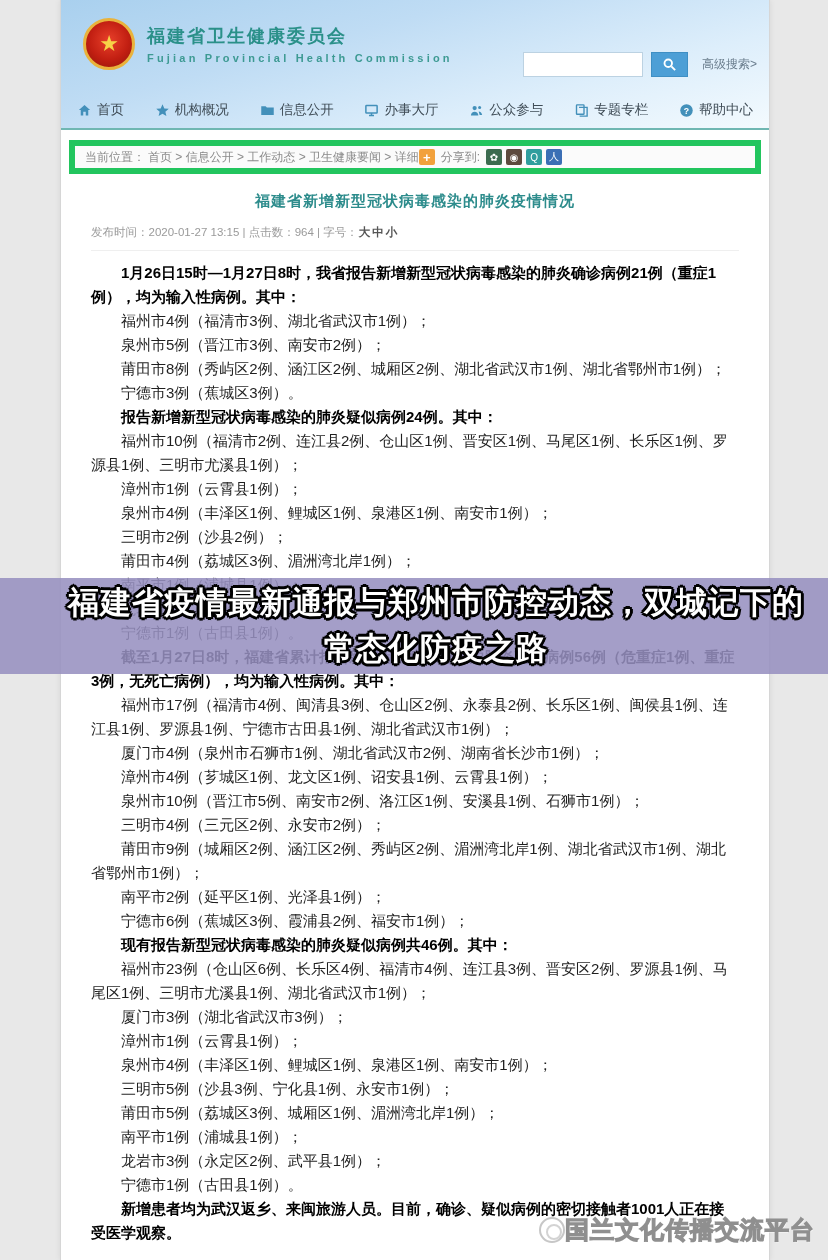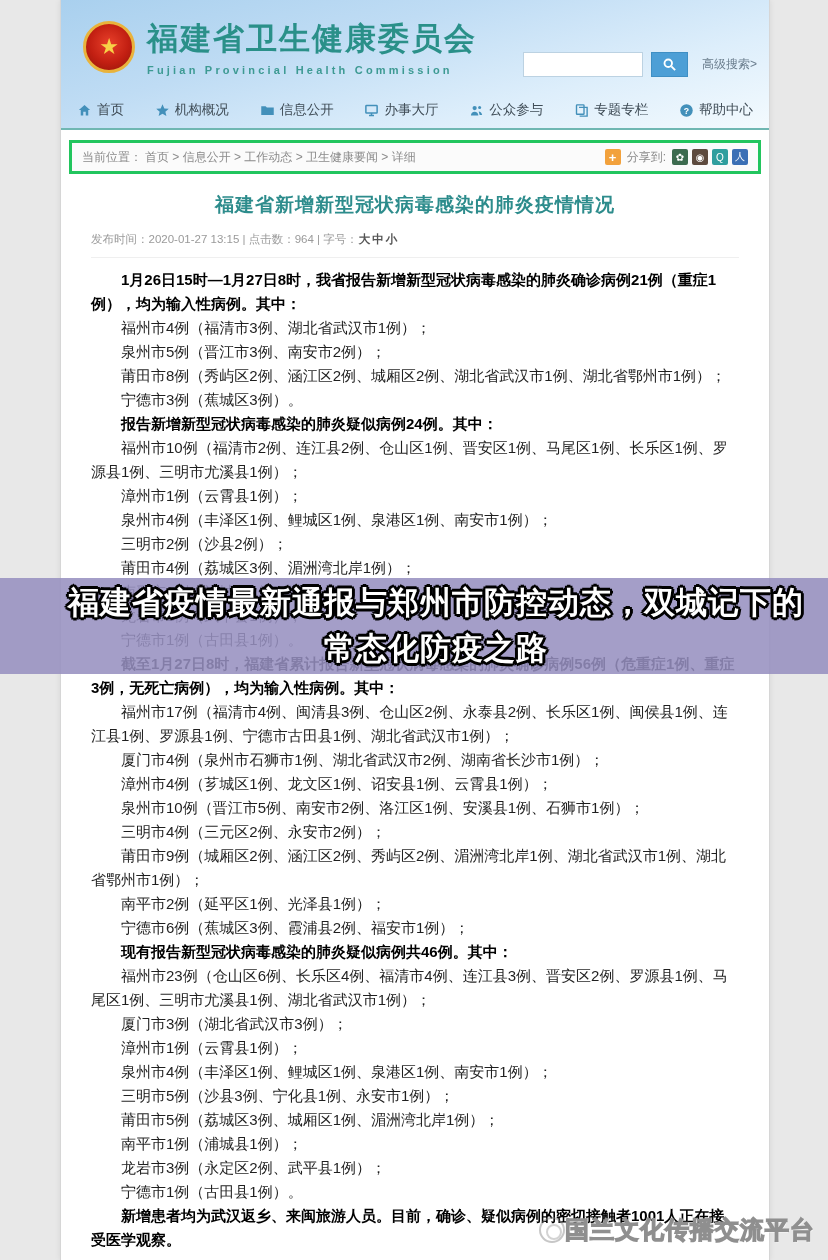--- a/index.html
+++ b/index.html
@@ -24,21 +24,21 @@
     border-bottom:2px solid #6fb7b2;
   }
   .brand { position:absolute; left:22px; top:18px; display:flex; align-items:center; gap:12px; }
   .emblem {
     width:52px; height:52px; border-radius:50%;
     background: radial-gradient(circle at 50% 42%, #e8402a 0%, #c21f12 55%, #8f1408 100%);
     border:3px solid #e9b33c;
     display:flex; align-items:center; justify-content:center;
     color:#f7d247; font-size:22px; flex:0 0 auto;
   }
-  .brand-text .cn { font-size:31px; font-weight:bold; color:#2a9089; letter-spacing:2px; }
+  .brand-text .cn { font-size:18px; font-weight:bold; color:#2a9089; letter-spacing:2px; }
   .brand-text .en { font-size:11px; font-weight:bold; color:#3d9a93; letter-spacing:3.2px; margin-top:4px; }
   .search-row { position:absolute; right:12px; top:52px; display:flex; align-items:center; gap:8px; }
   .search-input {
     width:120px; height:25px; border:1px solid #bcd2e2; background:#fff;
     font-size:12px; padding:0 6px; outline:none;
   }
   .search-btn {
     width:37px; height:25px; background:#4d9fd6; border:1px solid #3f8fc4;
     display:flex; align-items:center; justify-content:center; cursor:pointer;
   }
@@ -48,35 +48,35 @@
     position:absolute; left:0; right:0; bottom:0; height:36px;
     display:flex; align-items:center; justify-content:space-between;
     padding:0 16px;
   }
   .nav-item { display:flex; align-items:center; gap:5px; font-size:13.5px; color:#3f4c56; cursor:pointer; white-space:nowrap; }
   .nav-item .icn { display:flex; color:#4390ba; }
   .nav-item .icn svg { width:15px; height:15px; }
   
   .breadcrumb-bar {
     margin:10px 8px 0 8px; height:34px;
-    background:#fbfbfb; border:3px solid #22c55e;
-    display:flex; align-items:center; justify-content:space-between;
+    background:#fbfbfb; border:6px solid #22c55e;
+    display:flex; align-items:center; 
     padding:0 10px; font-size:12px; color:#8b8b8b;
   }
   .crumb-left { display:flex; gap:3px; align-items:center; }
   .share-box { display:flex; align-items:center; gap:4px; }
   .share-plus {
     width:16px; height:16px; background:#f2a13c; color:#fff; font-weight:bold;
     display:flex; align-items:center; justify-content:center; font-size:13px; border-radius:2px; cursor:pointer;
   }
   .share-label { color:#8b8b8b; margin:0 2px; }
   .share-sq { width:16px; height:16px; border-radius:2px; cursor:pointer; display:flex; align-items:center; justify-content:center; color:#fff; font-size:10px; }
   
   .article { padding: 18px 30px 0 30px; }
-  .article-title { text-align:center; font-size:19px; font-weight:bold; color:#2d8c8c; letter-spacing:1px; }
+  .article-title { text-align:center; font-size:15px; font-weight:bold; color:#2d8c8c; letter-spacing:1px; }
   .article-meta {
     margin-top:14px; text-align:left; font-size:11.5px; color:#9a9a9a;
     padding-bottom:10px; border-bottom:1px solid #efefef;
   }
   .article-meta .fs-opt { color:#555; font-weight:bold; margin:0 1px; cursor:pointer; }
   .article-body { margin-top:10px; }
   .article-body p.para {
     font-size:15px; line-height:24px; text-indent:2em; color:#1f1f1f;
     font-family:"Liberation Sans","DejaVu Sans",sans-serif;
   }

